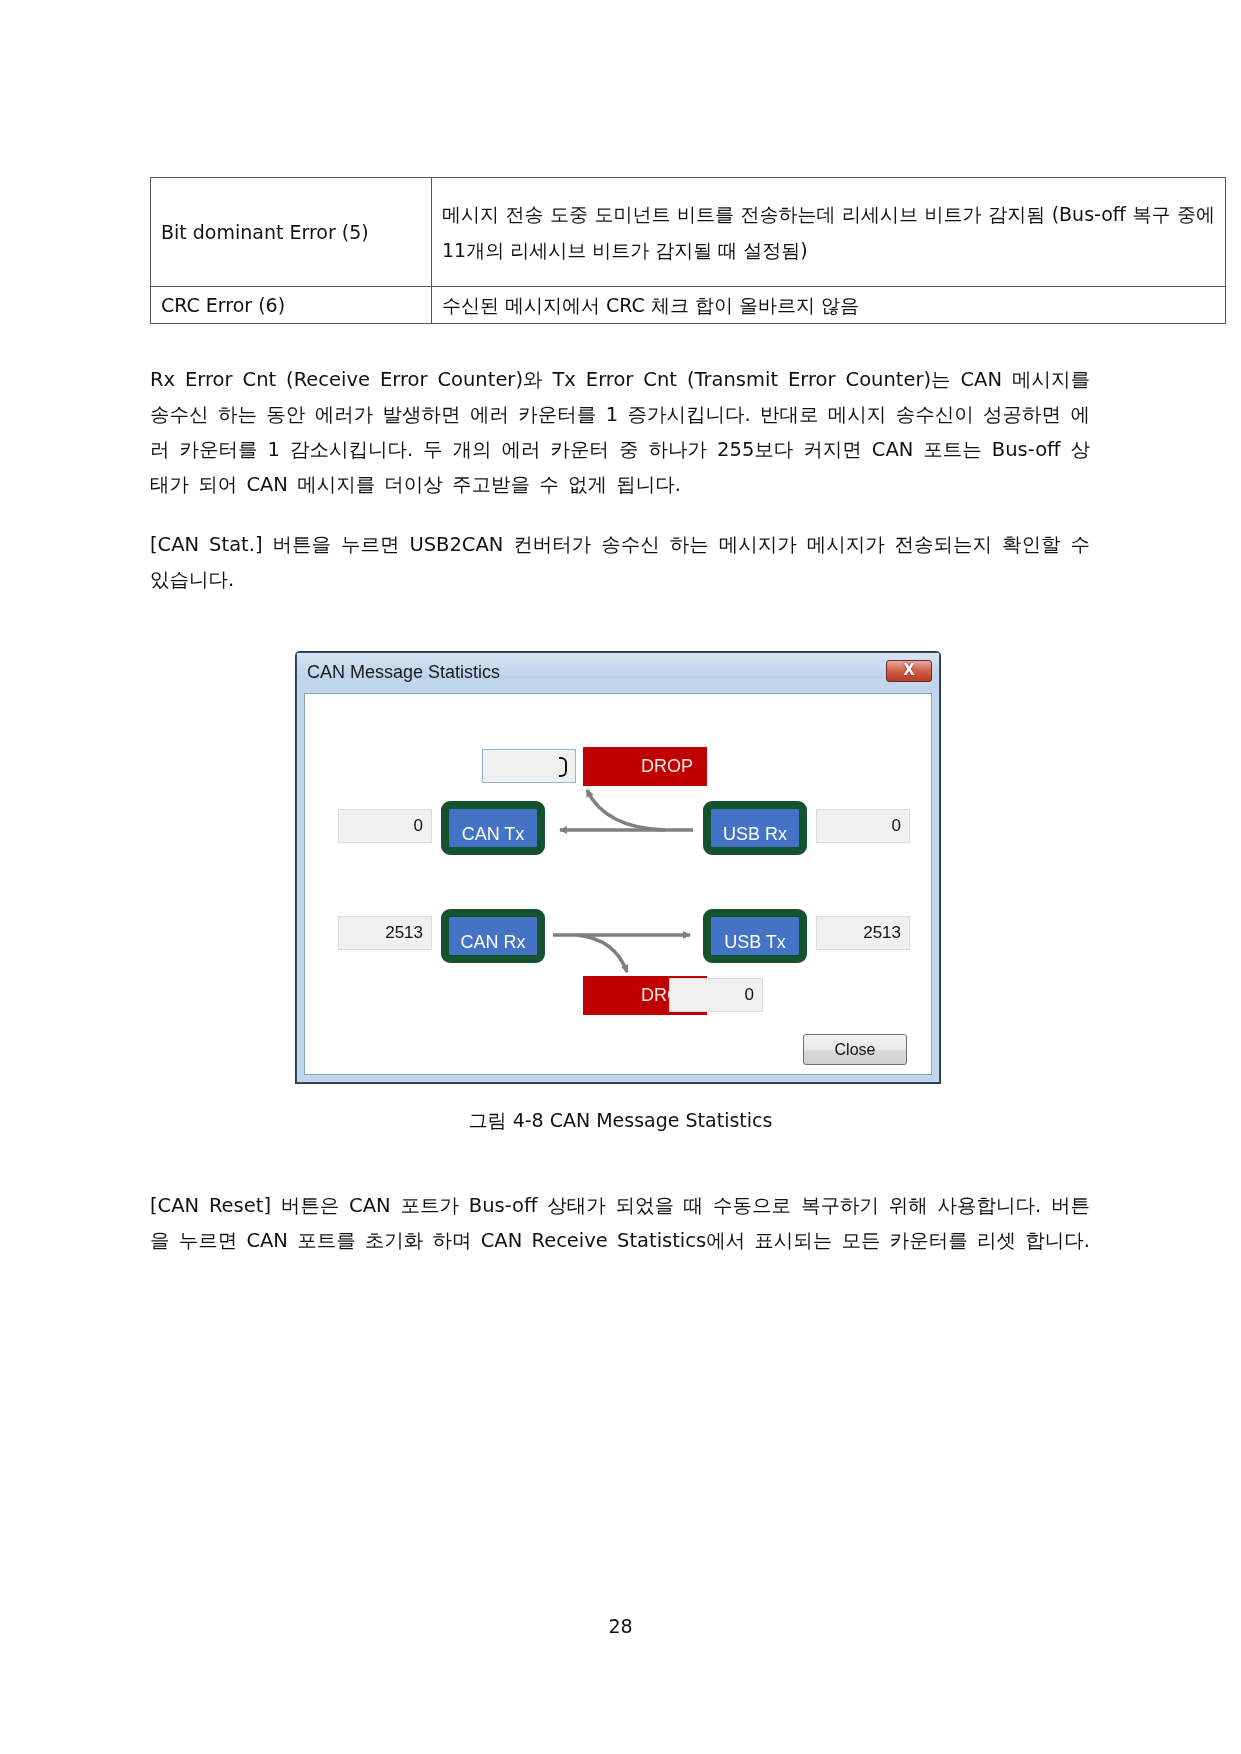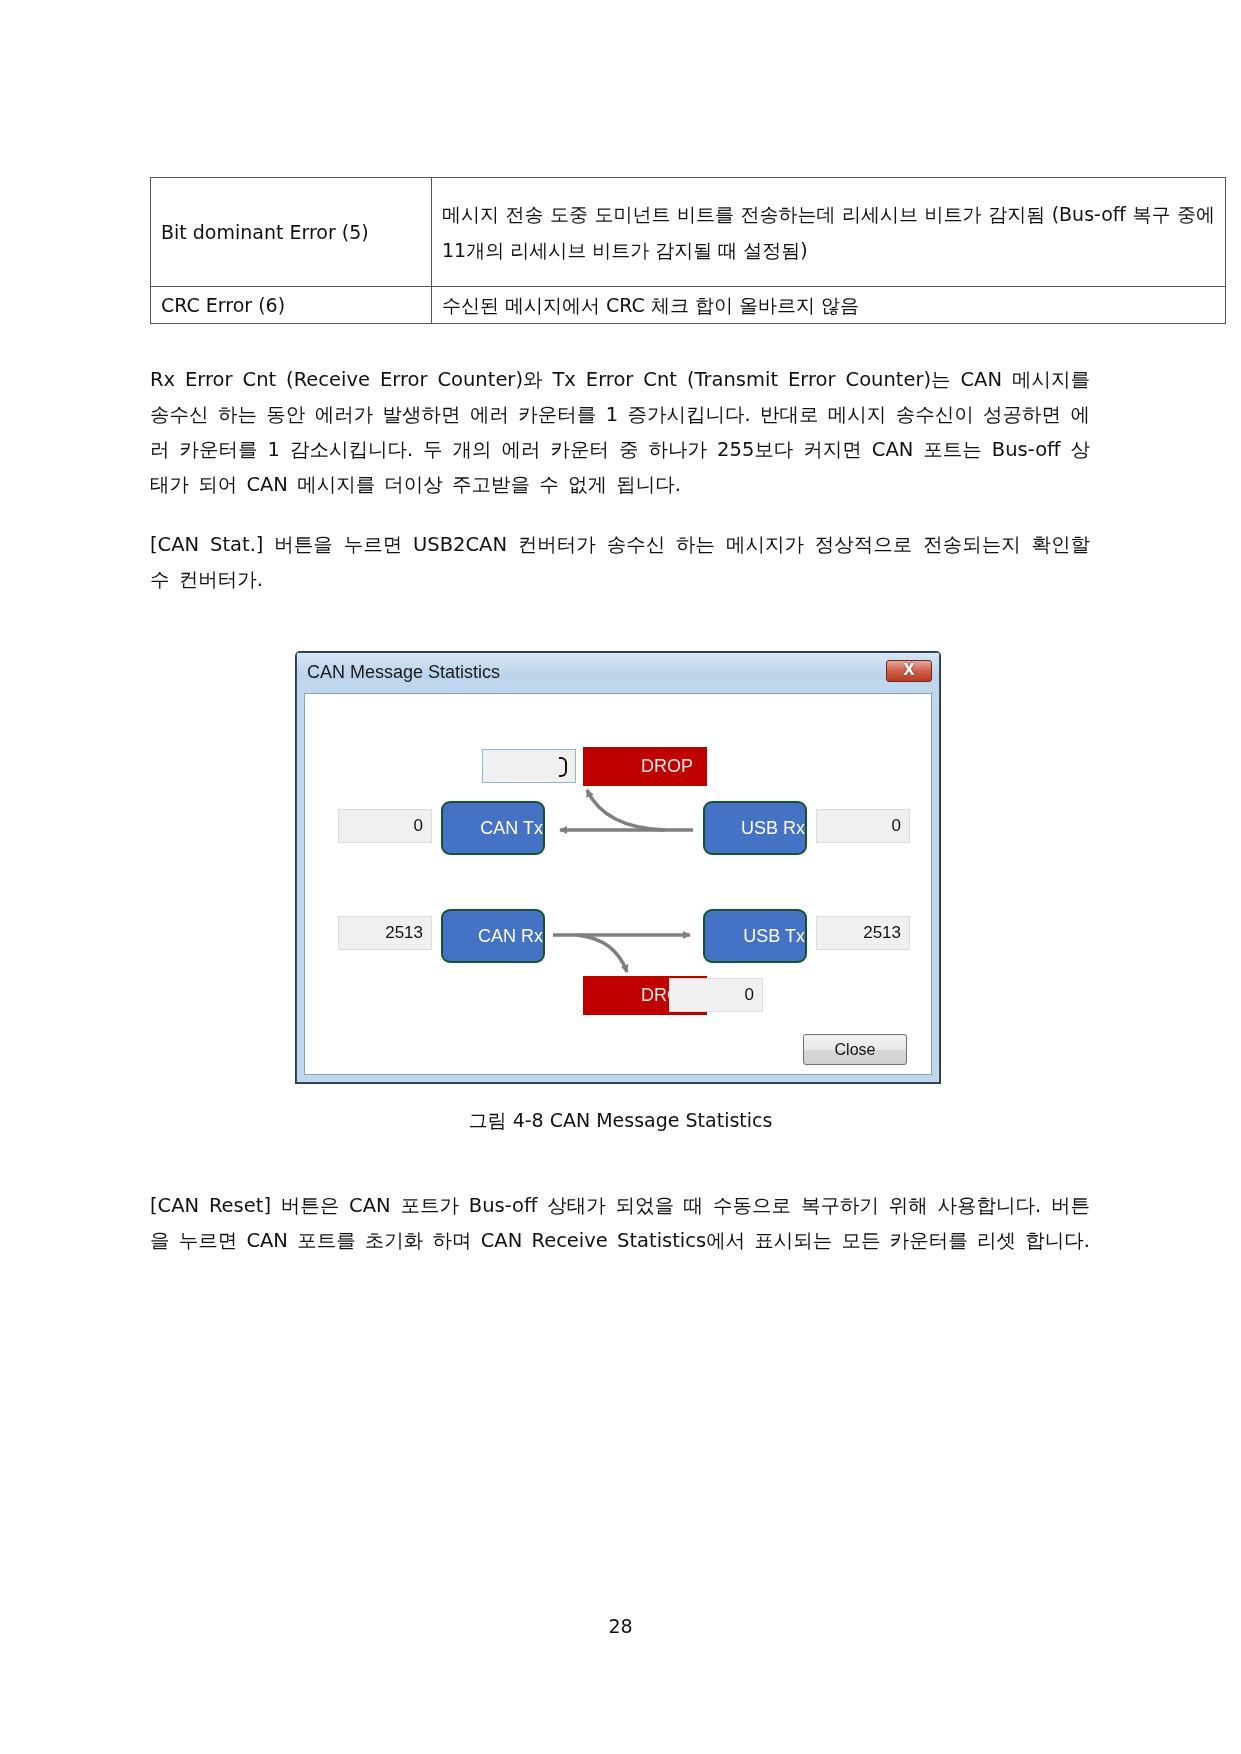--- a/index.html
+++ b/index.html
@@ -74,22 +74,22 @@
       padding-right: 8px; font-size: 17px; line-height: 32px; color: #111;
       font-family: "Liberation Sans", sans-serif;
     }
     .field.focused { border: 1px solid #8fb5dd; }
     .cursor-beam {
       position: absolute; right: 8px; top: 7px; width: 8px; height: 20px;
       border: 2px solid #111; border-left: none; border-radius: 0 6px 6px 0; box-sizing: border-box;
     }
     .node {
       position: absolute; width: 104px; height: 54px; box-sizing: border-box;
-      background: #4472c4; border: 2px solid #14532d; border-radius: 9px;
-      color: #ffffff; font-size: 18px; text-align: right; line-height: 50px;
+      background: #4472c4; border: 8px solid #14532d; border-radius: 9px;
+      color: #ffffff; font-size: 18px; text-align: center; line-height: 50px;
       font-family: "Liberation Sans", sans-serif;
     }
     .drop {
       position: absolute; width: 80px; height: 39px; background: #c00000;
       color: #ffe9e9; font-size: 18px; text-align: center; line-height: 39px;
       font-family: "Liberation Sans", sans-serif;
       padding-left: 44px;
     }
     .btn-close {
       position: absolute; width: 104px; height: 31px; box-sizing: border-box;
@@ -110,21 +110,21 @@
     <td class="c2">메시지 전송 도중 도미넌트 비트를 전송하는데 리세시브 비트가 감지됨 (Bus-off 복구 중에 11개의 리세시브 비트가 감지될 때 설정됨)</td>
   </tr>
   <tr class="r2">
     <td class="c1">CRC Error (6)</td>
     <td class="c2">수신된 메시지에서 CRC 체크 합이 올바르지 않음</td>
   </tr>
 </tbody>
   </table>
 
 <p class="para p1" style="margin:0">Rx Error Cnt (Receive Error Counter)와 Tx Error Cnt (Transmit Error Counter)는 CAN 메시지를 송수신 하는 동안 에러가 발생하면 에러 카운터를 1 증가시킵니다. 반대로 메시지 송수신이 성공하면 에러 카운터를 1 감소시킵니다. 두 개의 에러 카운터 중 하나가 255보다 커지면 CAN 포트는 Bus-off 상태가 되어 CAN 메시지를 더이상 주고받을 수 없게 됩니다.</p>
-<p class="para p2" style="margin:0">[CAN Stat.] 버튼을 누르면 USB2CAN 컨버터가 송수신 하는 메시지가 정상적으로 전송되는지 확인할 수 컨버터가.</p>
+<p class="para p2" style="margin:0">[CAN Stat.] 버튼을 누르면 USB2CAN 컨버터가 송수신 하는 메시지가 메시지가 전송되는지 확인할 수 있습니다.</p>
 
 <div class="dialog">
   <div class="titlebar">
     <span class="title-text">CAN Message Statistics</span>
     <div class="close-x">
       <span>X</span>
     </div>
   </div>
   <div class="client">
 

